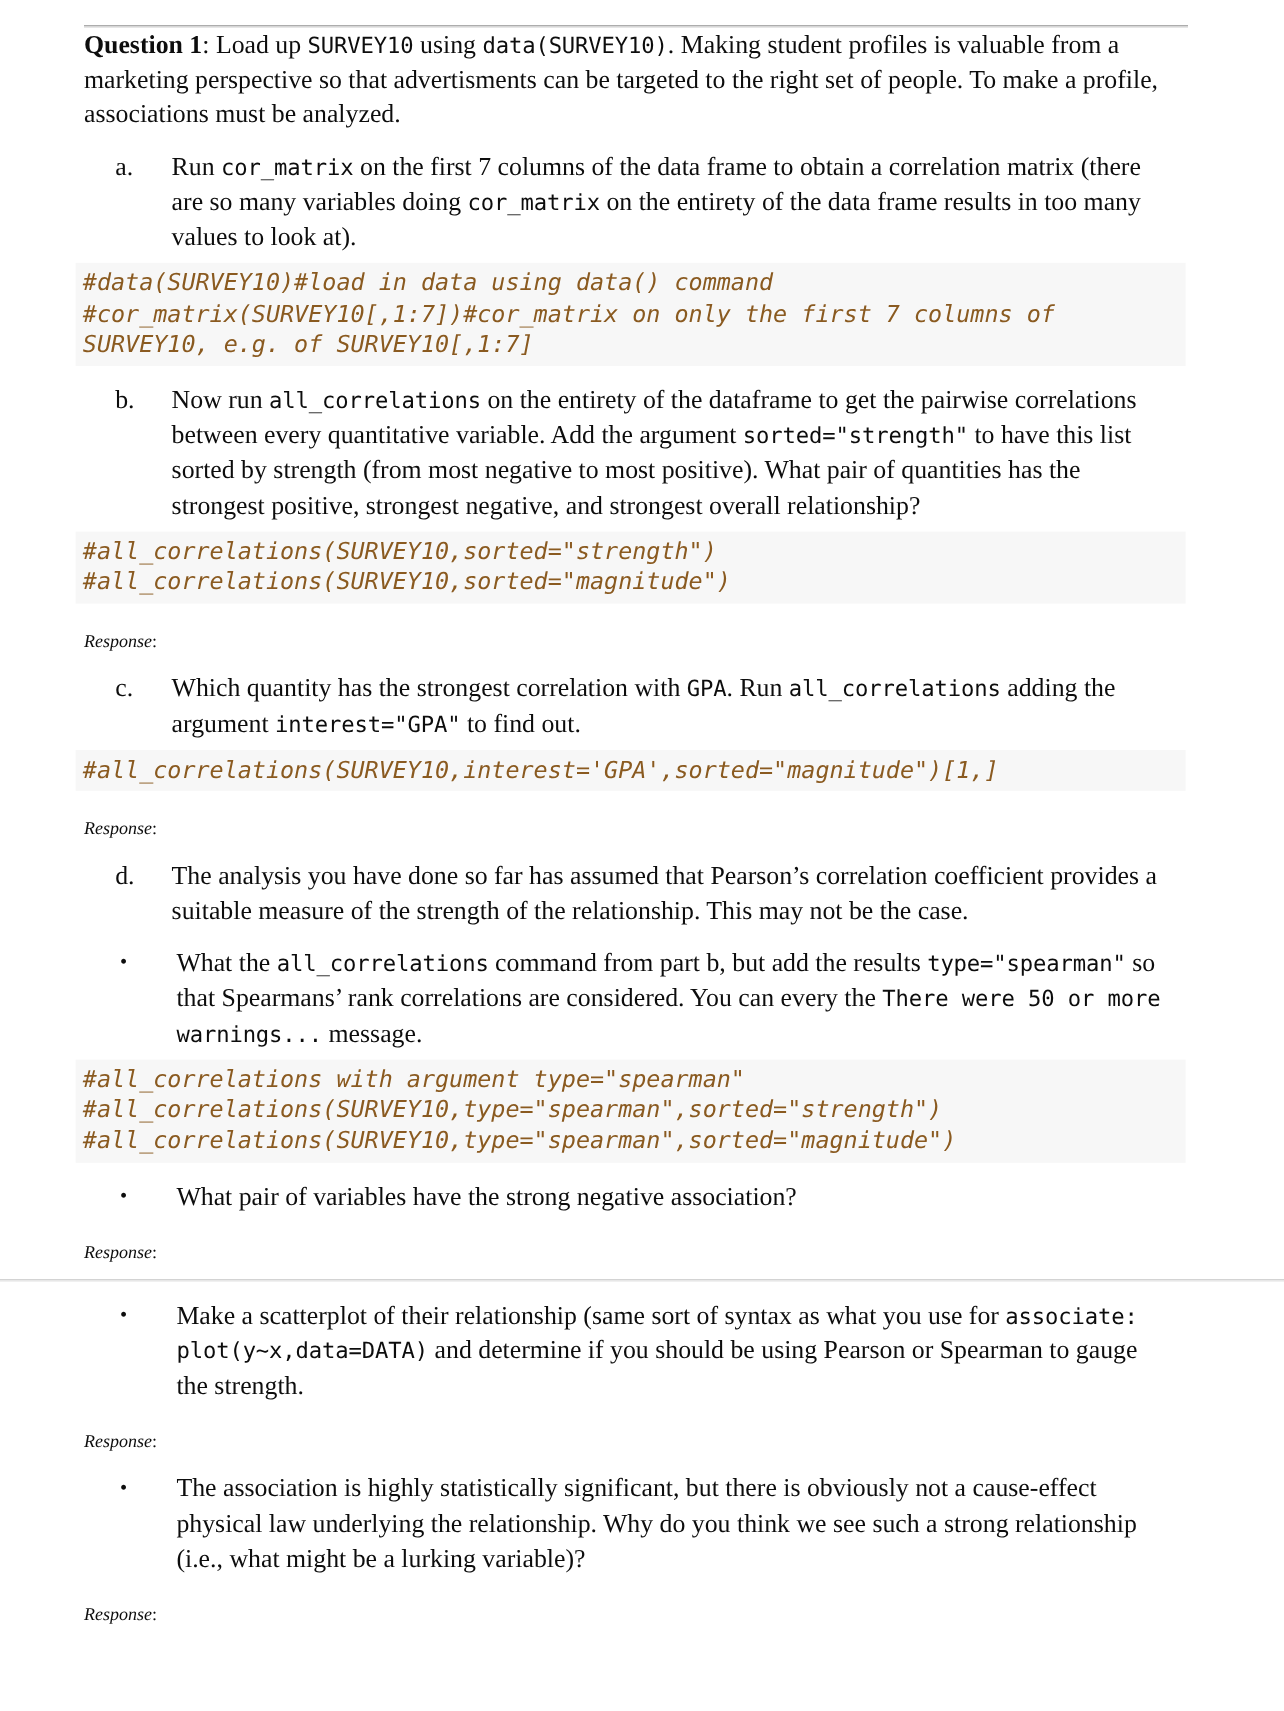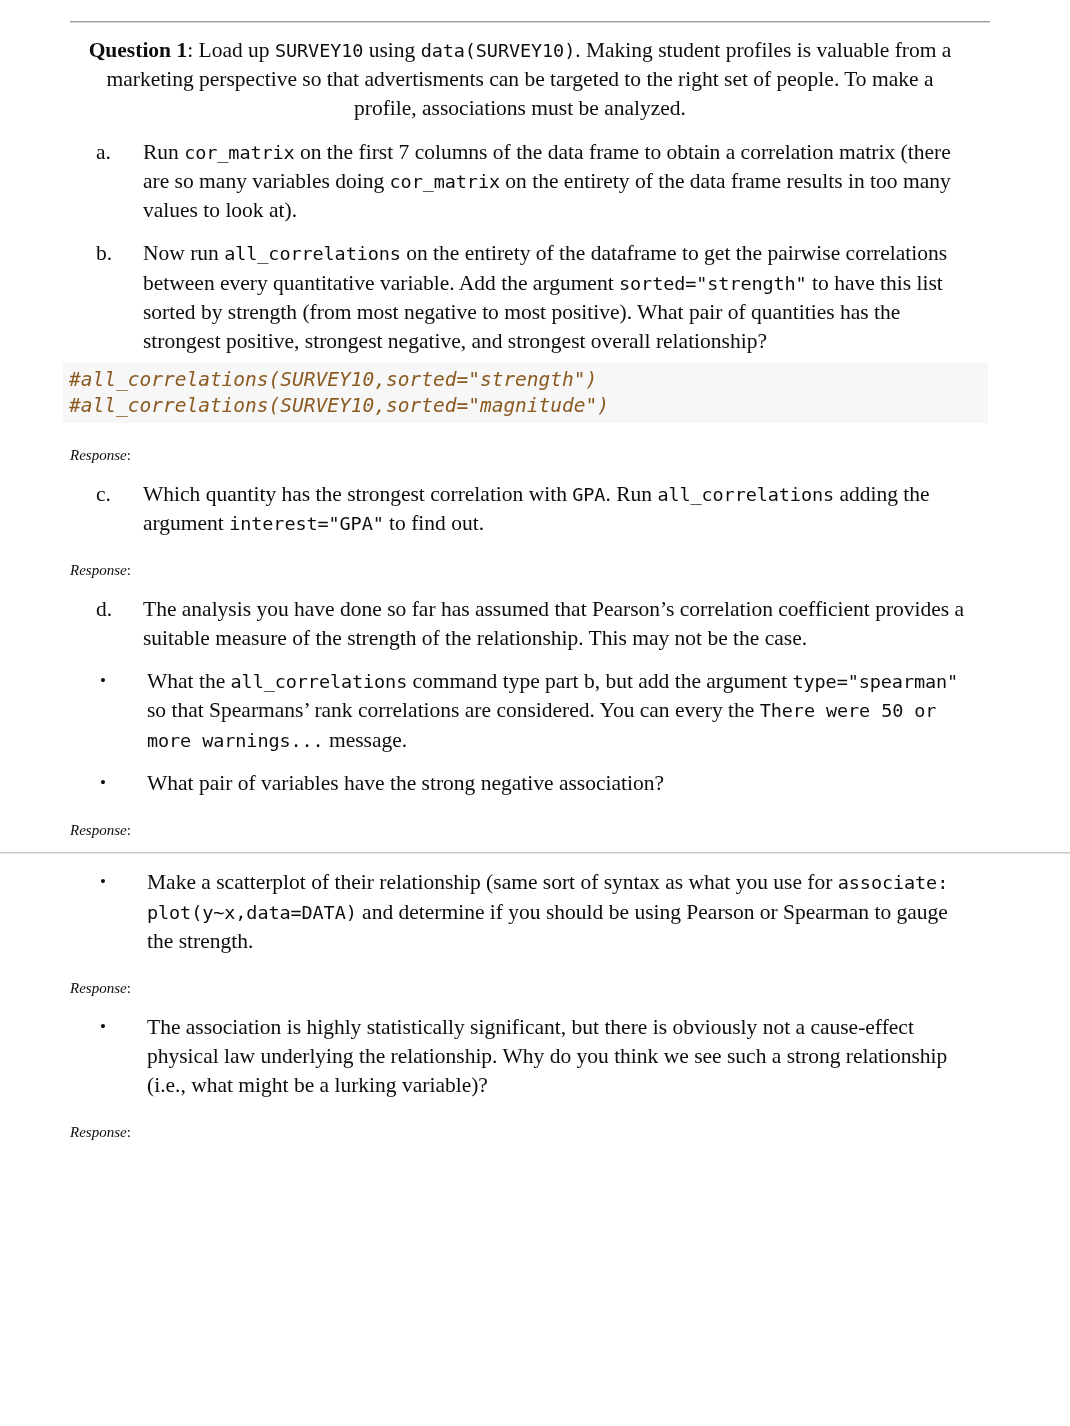--- a/index.html
+++ b/index.html
@@ -36,24 +36,24 @@
     margin: 0;
     width: 1070px;
   }
   .break-gap { height: 12px; }
 
   
   .content {
     padding: 0 100px 0 70px;
   }
   p.para {
-    margin: 13px;
+    margin: 0;
     font-size: 21.5px;
     line-height: 1.36;
-    text-align: center;
+    text-align: left;
   }
   .q-intro {
     margin-top: 28px;
   }
   .q-label {
     font-weight: bold;
   }
 
   
   .list-item {
@@ -123,20 +123,22 @@
     </p>
 
     <div class="list-item">
       <div class="marker">a.</div>
       <div class="item-body">
         <span>Run </span><code>cor_matrix</code><span> on the first 7 columns of the data frame to obtain a correlation matrix (there are so many variables doing </span><code>cor_matrix</code><span> on the entirety of the data frame results in too many values to look at).</span>
       </div>
     </div>
   </div>
 
+  <div class="codeblock">#data(SURVEY10)#load in data using data() command
+#cor_matrix(SURVEY10[,1:7])#cor_matrix on only the first 7 columns of SURVEY10, e.g. of SURVEY10[,1:7]</div>
 
   <div class="content">
 
     <div class="list-item">
       <div class="marker">b.</div>
       <div class="item-body">
         <span>Now run </span><code>all_correlations</code><span> on the entirety of the dataframe to get the pairwise correlations between every quantitative variable. Add the argument </span><code>sorted="strength"</code><span> to have this list sorted by strength (from most negative to most positive). What pair of quantities has the strongest positive, strongest negative, and strongest overall relationship?</span>
       </div>
     </div>
   </div>
@@ -148,37 +150,41 @@
     <p class="response"><span class="resp-word">Response</span><span>:</span></p>
 
     <div class="list-item">
       <div class="marker">c.</div>
       <div class="item-body">
         <span>Which quantity has the strongest correlation with </span><code>GPA</code><span>. Run </span><code>all_correlations</code><span> adding the argument </span><code>interest="GPA"</code><span> to find out.</span>
       </div>
     </div>
   </div>
 
+  <div class="codeblock">#all_correlations(SURVEY10,interest='GPA',sorted="magnitude")[1,]</div>
 
   <div class="content">
     <p class="response"><span class="resp-word">Response</span><span>:</span></p>
 
     <div class="list-item">
       <div class="marker">d.</div>
       <div class="item-body">The analysis you have done so far has assumed that Pearson’s correlation coefficient provides a suitable measure of the strength of the relationship. This may not be the case.</div>
     </div>
 
     <div class="list-item">
       <div class="marker bullet">•</div>
       <div class="item-body">
-        <span>What the </span><code>all_correlations</code><span> command type part b, but add the argument </span><code>type="spearman"</code><span> so that Spearmans’ rank correlations are considered. You can every the </span><code>There were 50 or more warnings...</code><span> message.</span>
-      </div>
-    </div>
-  </div>
-
+        <span>What the </span><code>all_correlations</code><span> command from part b, but add the results </span><code>type="spearman"</code><span> so that Spearmans’ rank correlations are considered. You can every the </span><code>There were 50 or more warnings...</code><span> message.</span>
+      </div>
+    </div>
+  </div>
+
+  <div class="codeblock">#all_correlations with argument type="spearman"
+#all_correlations(SURVEY10,type="spearman",sorted="strength")
+#all_correlations(SURVEY10,type="spearman",sorted="magnitude")</div>
 
   <div class="content">
     <div class="list-item">
       <div class="marker bullet">•</div>
       <div class="item-body">What pair of variables have the strong negative association?</div>
     </div>
 
     <p class="response"><span class="resp-word">Response</span><span>:</span></p>
   </div>
 

